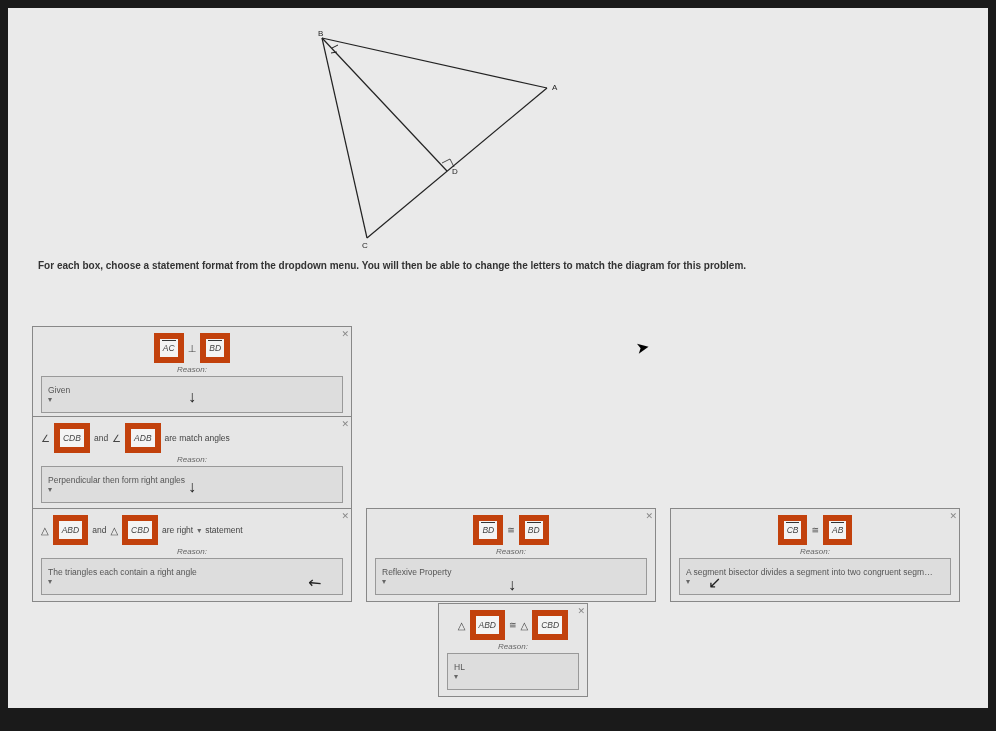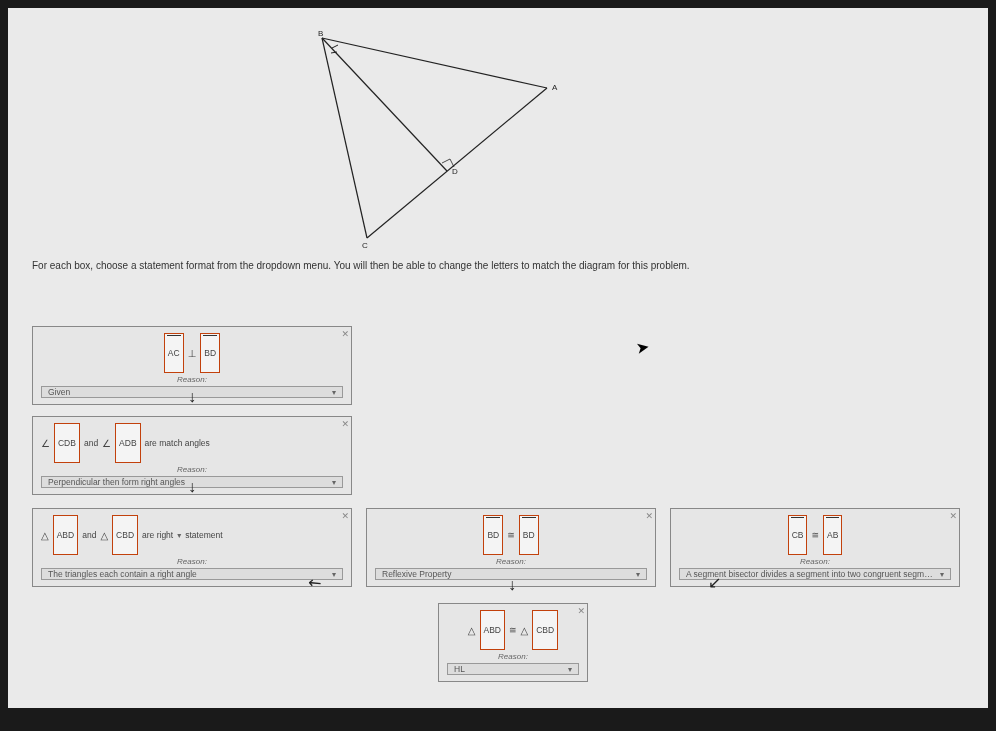--- a/index.html
+++ b/index.html
@@ -21,22 +21,22 @@
     padding: 20px 24px;
   }
   .diagram-area {
     width: 290px;
     height: 220px;
     margin-left: 250px;
   }
   .instructions {
     font-size: 10px;
     color: #333;
-    font-weight: normal;
-    margin: 12px 0 10px 0;
+    font-weight: bold;
+    margin: 12px 0 10px 6px;
   }
   .proof-box {
     border: 1.5px solid #888;
     background: #e6e6e6;
     padding: 6px 8px;
     position: absolute;
     font-size: 9px;
     color: #444;
   }
   .statement-line {
@@ -58,37 +58,38 @@
   .label-reason {
     text-align: center;
     font-size: 8px;
     color: #666;
     margin: 2px 0;
     font-style: italic;
   }
   .reason-select {
     border: 1px solid #999;
     background: #ddd;
-    padding: 0 6px;
+    padding: 8px 6px;
     font-size: 8.5px;
     color: #555;
     display: flex;
     justify-content: space-between;
-    align-items: center;
     cursor: pointer;
+    flex-direction: column;
   }
   .seg-box {
-    border: 1px solid #c2410c;
-    padding: 14px 3px;
+    border: 6px solid #c2410c;
+    padding: 4px 3px;
     font-size: 8.5px;
     background: #f4f4f4;
     min-width: 16px;
     text-align: center;
     display: inline-block;
     position: relative;
+    font-style: italic;
   }
   .seg-box.overline::before {
     content: "";
     position: absolute;
     top: 1px; left: 2px; right: 2px;
     height: 1px;
     background: #333;
   }
   .perp { font-size: 10px; }
   .angl { font-size: 10px; }

